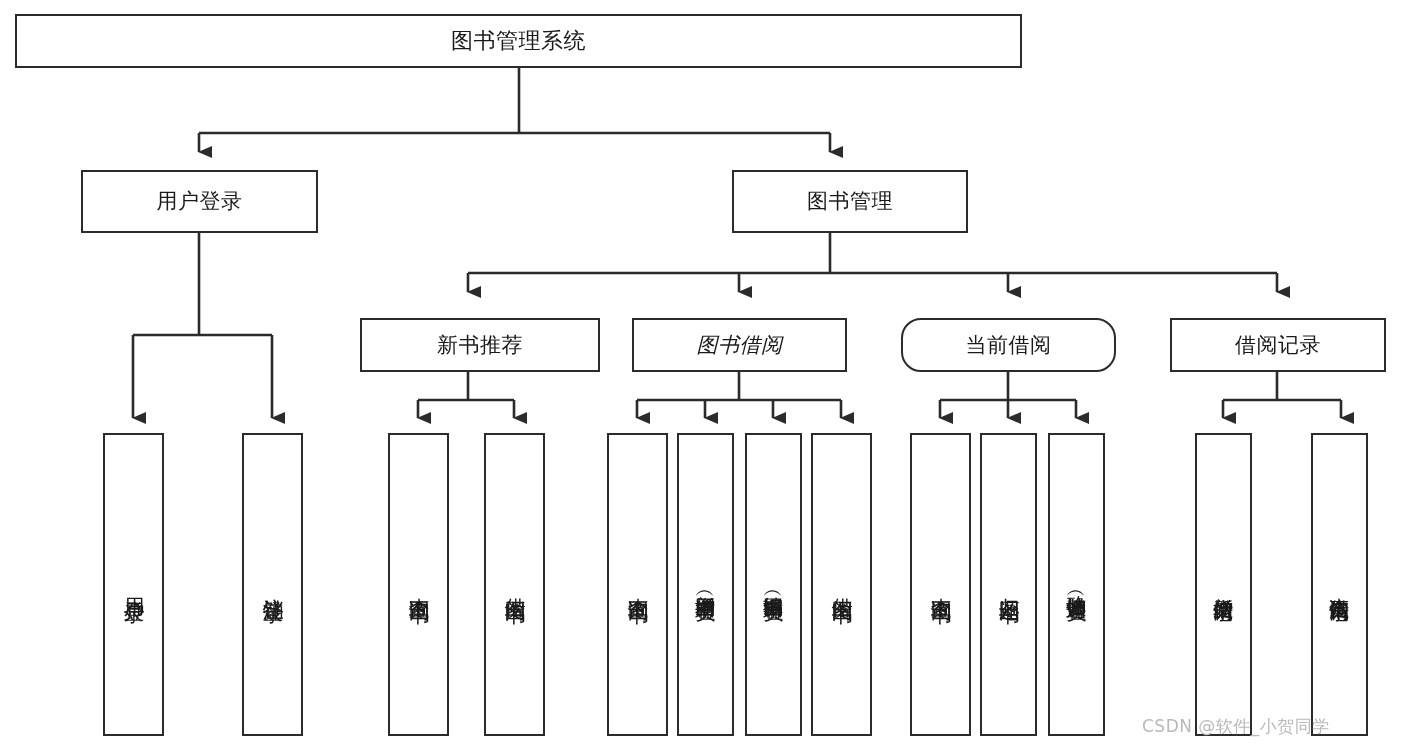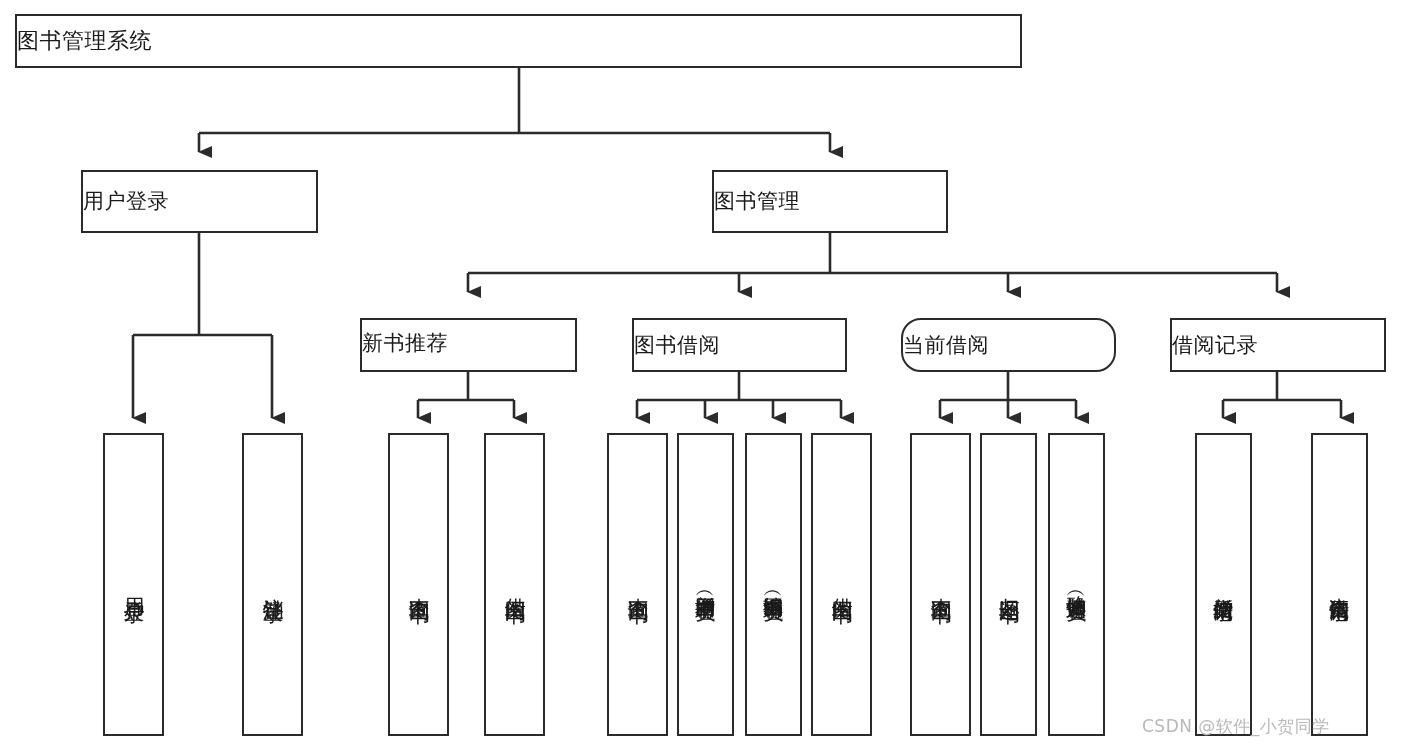--- a/index.html
+++ b/index.html
@@ -25,20 +25,21 @@
     width: 1405px;
     height: 747px;
   }
   .node {
     position: absolute;
     box-sizing: border-box;
     background: #ffffff;
     border: 2.5px solid #2b2b2b;
     display: flex;
     align-items: center;
+    justify-content: center;
     color: #1a1a1a;
   }
   .node .label {
     display: block;
     text-align: center;
     line-height: 1.08;
     white-space: nowrap;
   }
   .node.horiz .label {
     font-size: 21px;
@@ -127,28 +128,28 @@
     </g>
   </svg>
 
   <div class="node root horiz" style="left:15px; top:14px; width:1007px; height:54px;">
     <span class="label">图书管理系统</span>
   </div>
 
   <div class="node horiz" style="left:81px; top:170px; width:237px; height:63px;">
     <span class="label">用户登录</span>
   </div>
-  <div class="node horiz" style="left:712px; top:170px; width:236px; height:63px;">
+  <div class="node horiz" style="left:732px; top:170px; width:236px; height:63px;">
     <span class="label">图书管理</span>
   </div>
 
-  <div class="node horiz" style="left:360px; top:318px; width:217px; height:54px;font-family:Liberation Mono, monospace;">
+  <div class="node horiz" style="left:360px; top:318px; width:240px; height:54px;">
     <span class="label">新书推荐</span>
   </div>
-  <div class="node horiz" style="left:632px; top:318px; width:215px; height:54px;">
+  <div class="node horiz" style="left:632px; top:318px; width:215px; height:54px;font-style:italic;">
     <span class="label">图书借阅</span>
   </div>
   <div class="node horiz" style="left:901px; top:318px; width:215px; height:54px;border-radius:20px;">
     <span class="label">当前借阅</span>
   </div>
   <div class="node horiz" style="left:1170px; top:318px; width:216px; height:54px;">
     <span class="label">借阅记录</span>
   </div>
 
   <div class="node vert" style="left:103px; top:433px; width:61px; height:303px;">

